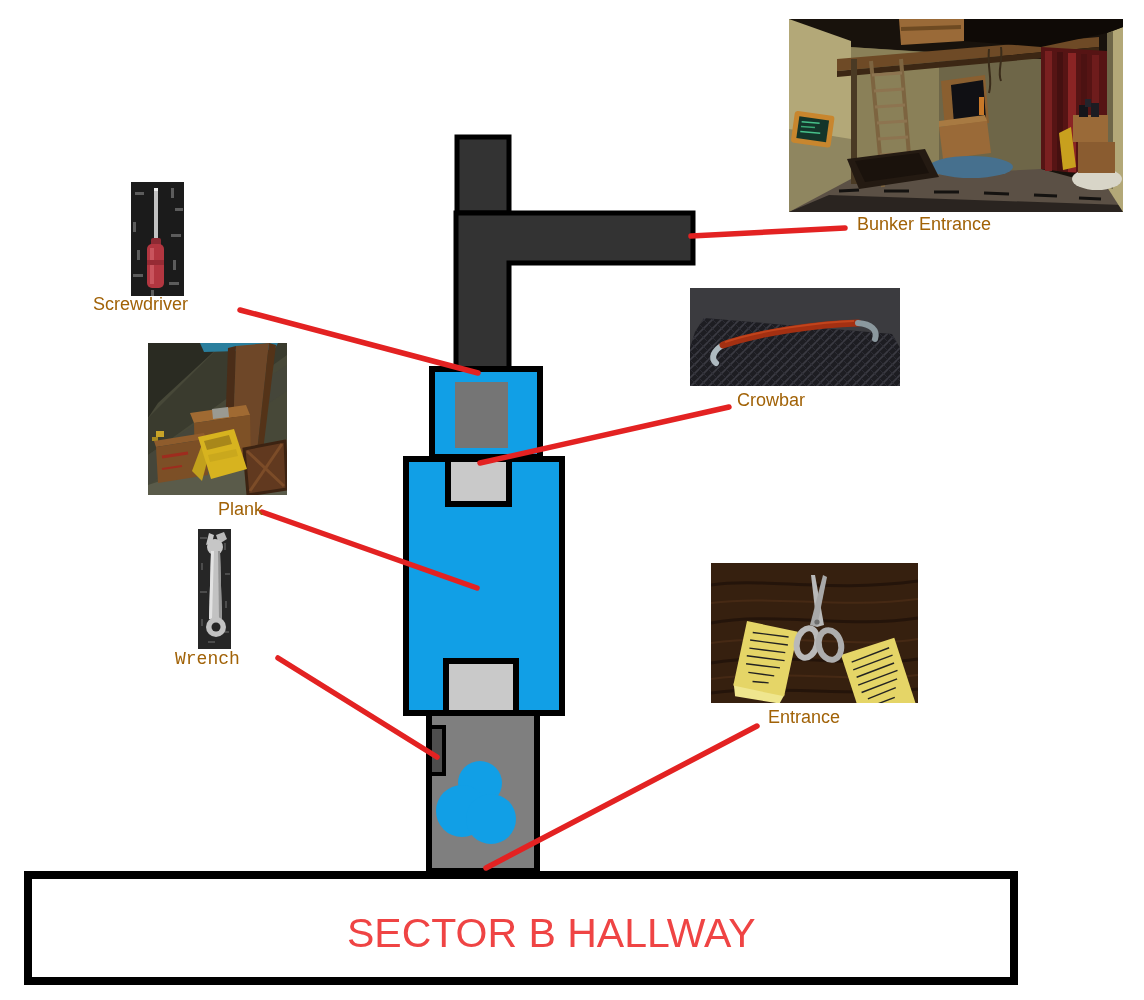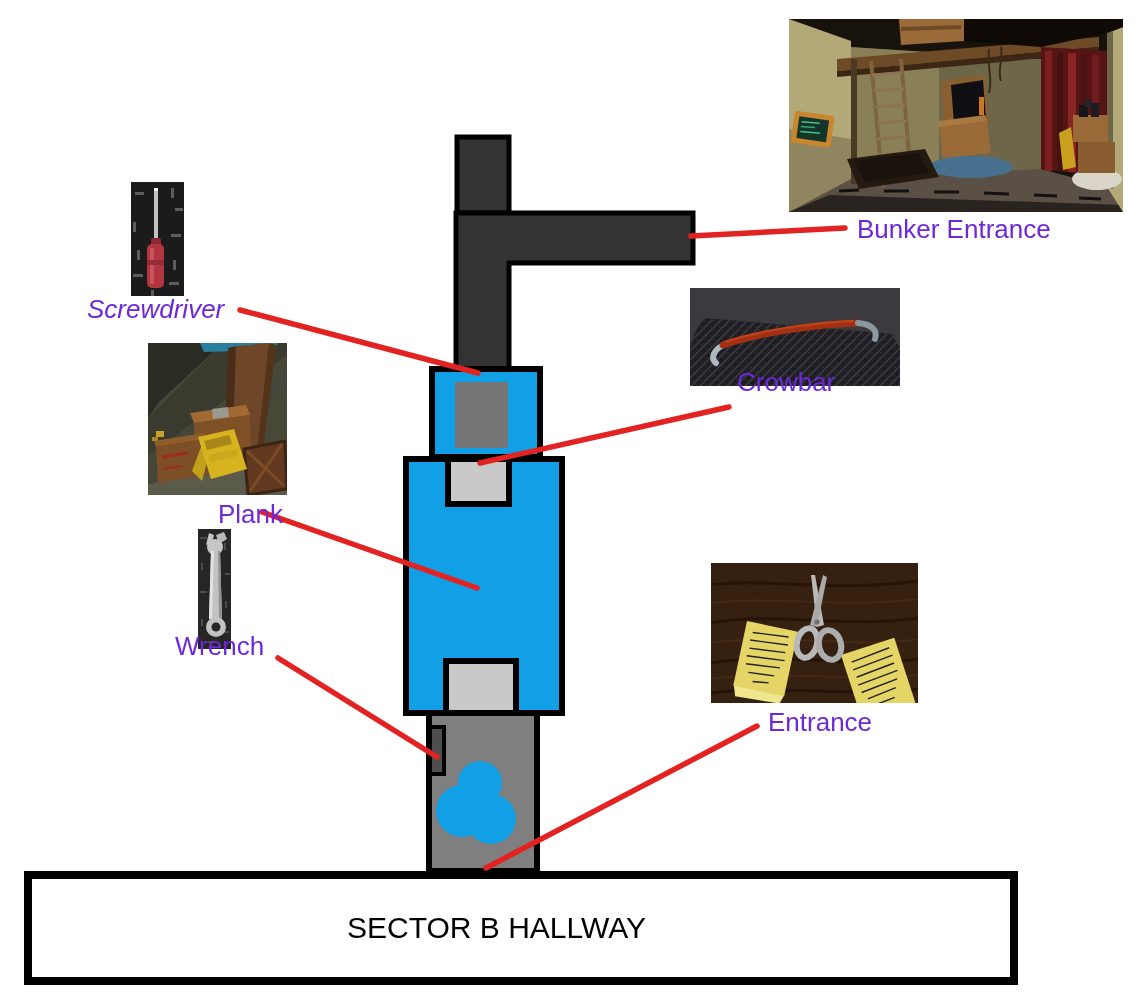--- a/index.html
+++ b/index.html
@@ -4,24 +4,24 @@
 <style>
   html,body{margin:0;padding:0;background:#ffffff;}
   #canvas{
     position:relative;width:1144px;height:1000px;background:#ffffff;overflow:hidden;
     font-family:"Liberation Sans",sans-serif;
   }
   .abs{position:absolute;}
   .photo{position:absolute;overflow:hidden;}
   .photo svg{display:block;}
   .callout-label{
-    position:absolute;color:#6d28d9;font-size:26px;line-height:1.1;white-space:nowrap;
+    position:absolute;color:#a16207;font-size:18px;line-height:1.1;white-space:nowrap;
   }
   #hallway-label{
-    position:absolute;color:#000000;font-size:30px;line-height:1.1;white-space:nowrap;
+    position:absolute;color:#ef4444;font-size:41px;line-height:1.1;white-space:nowrap;
   }
 </style>
 </head>
 <body>
 
 <div id="canvas">
 
   <svg class="abs" style="left:0;top:0;" width="1144" height="1000" viewBox="0 0 1144 1000">
 
     <rect x="457" y="137" width="52" height="76" fill="#333333" stroke="#000000" stroke-width="5"></rect>
@@ -294,22 +294,22 @@
       <rect x="284" y="96" width="35" height="27" fill="#9a6a38"></rect>
       <rect x="289" y="123" width="37" height="31" fill="#8a5c30"></rect>
       <rect x="290" y="86" width="9" height="12" fill="#15151a"></rect>
       <rect x="302" y="84" width="8" height="14" fill="#1c1c22"></rect>
       <rect x="296" y="80" width="6" height="8" fill="#24242c"></rect>
 
       <polygon points="175,0 334,0 334,8 318,14 252,28 175,22" fill="#0f0a06"></polygon>
     </svg>
   </div>
 
-  <div class="callout-label" style="left:87px;top:295px;font-style:italic;">Screwdriver</div>
+  <div class="callout-label" style="left:93px;top:295px;">Screwdriver</div>
   <div class="callout-label" style="left:186px;top:500px;margin-left:32px;">Plank</div>
-  <div class="callout-label" style="left:175px;top:632px;">Wrench</div>
-  <div class="callout-label" style="left:737px;top:368px;text-align:center;">Crowbar</div>
+  <div class="callout-label" style="left:175px;top:650px;font-family:Liberation Mono, monospace;">Wrench</div>
+  <div class="callout-label" style="left:737px;top:391px;text-align:center;">Crowbar</div>
   <div class="callout-label" style="left:768px;top:708px;">Entrance</div>
   <div class="callout-label" style="left:857px;top:215px;">Bunker Entrance</div>
 
   <div id="hallway-label" style="left:347px;top:911px;">SECTOR B HALLWAY</div>
 
 </div>
 
 </body></html>

